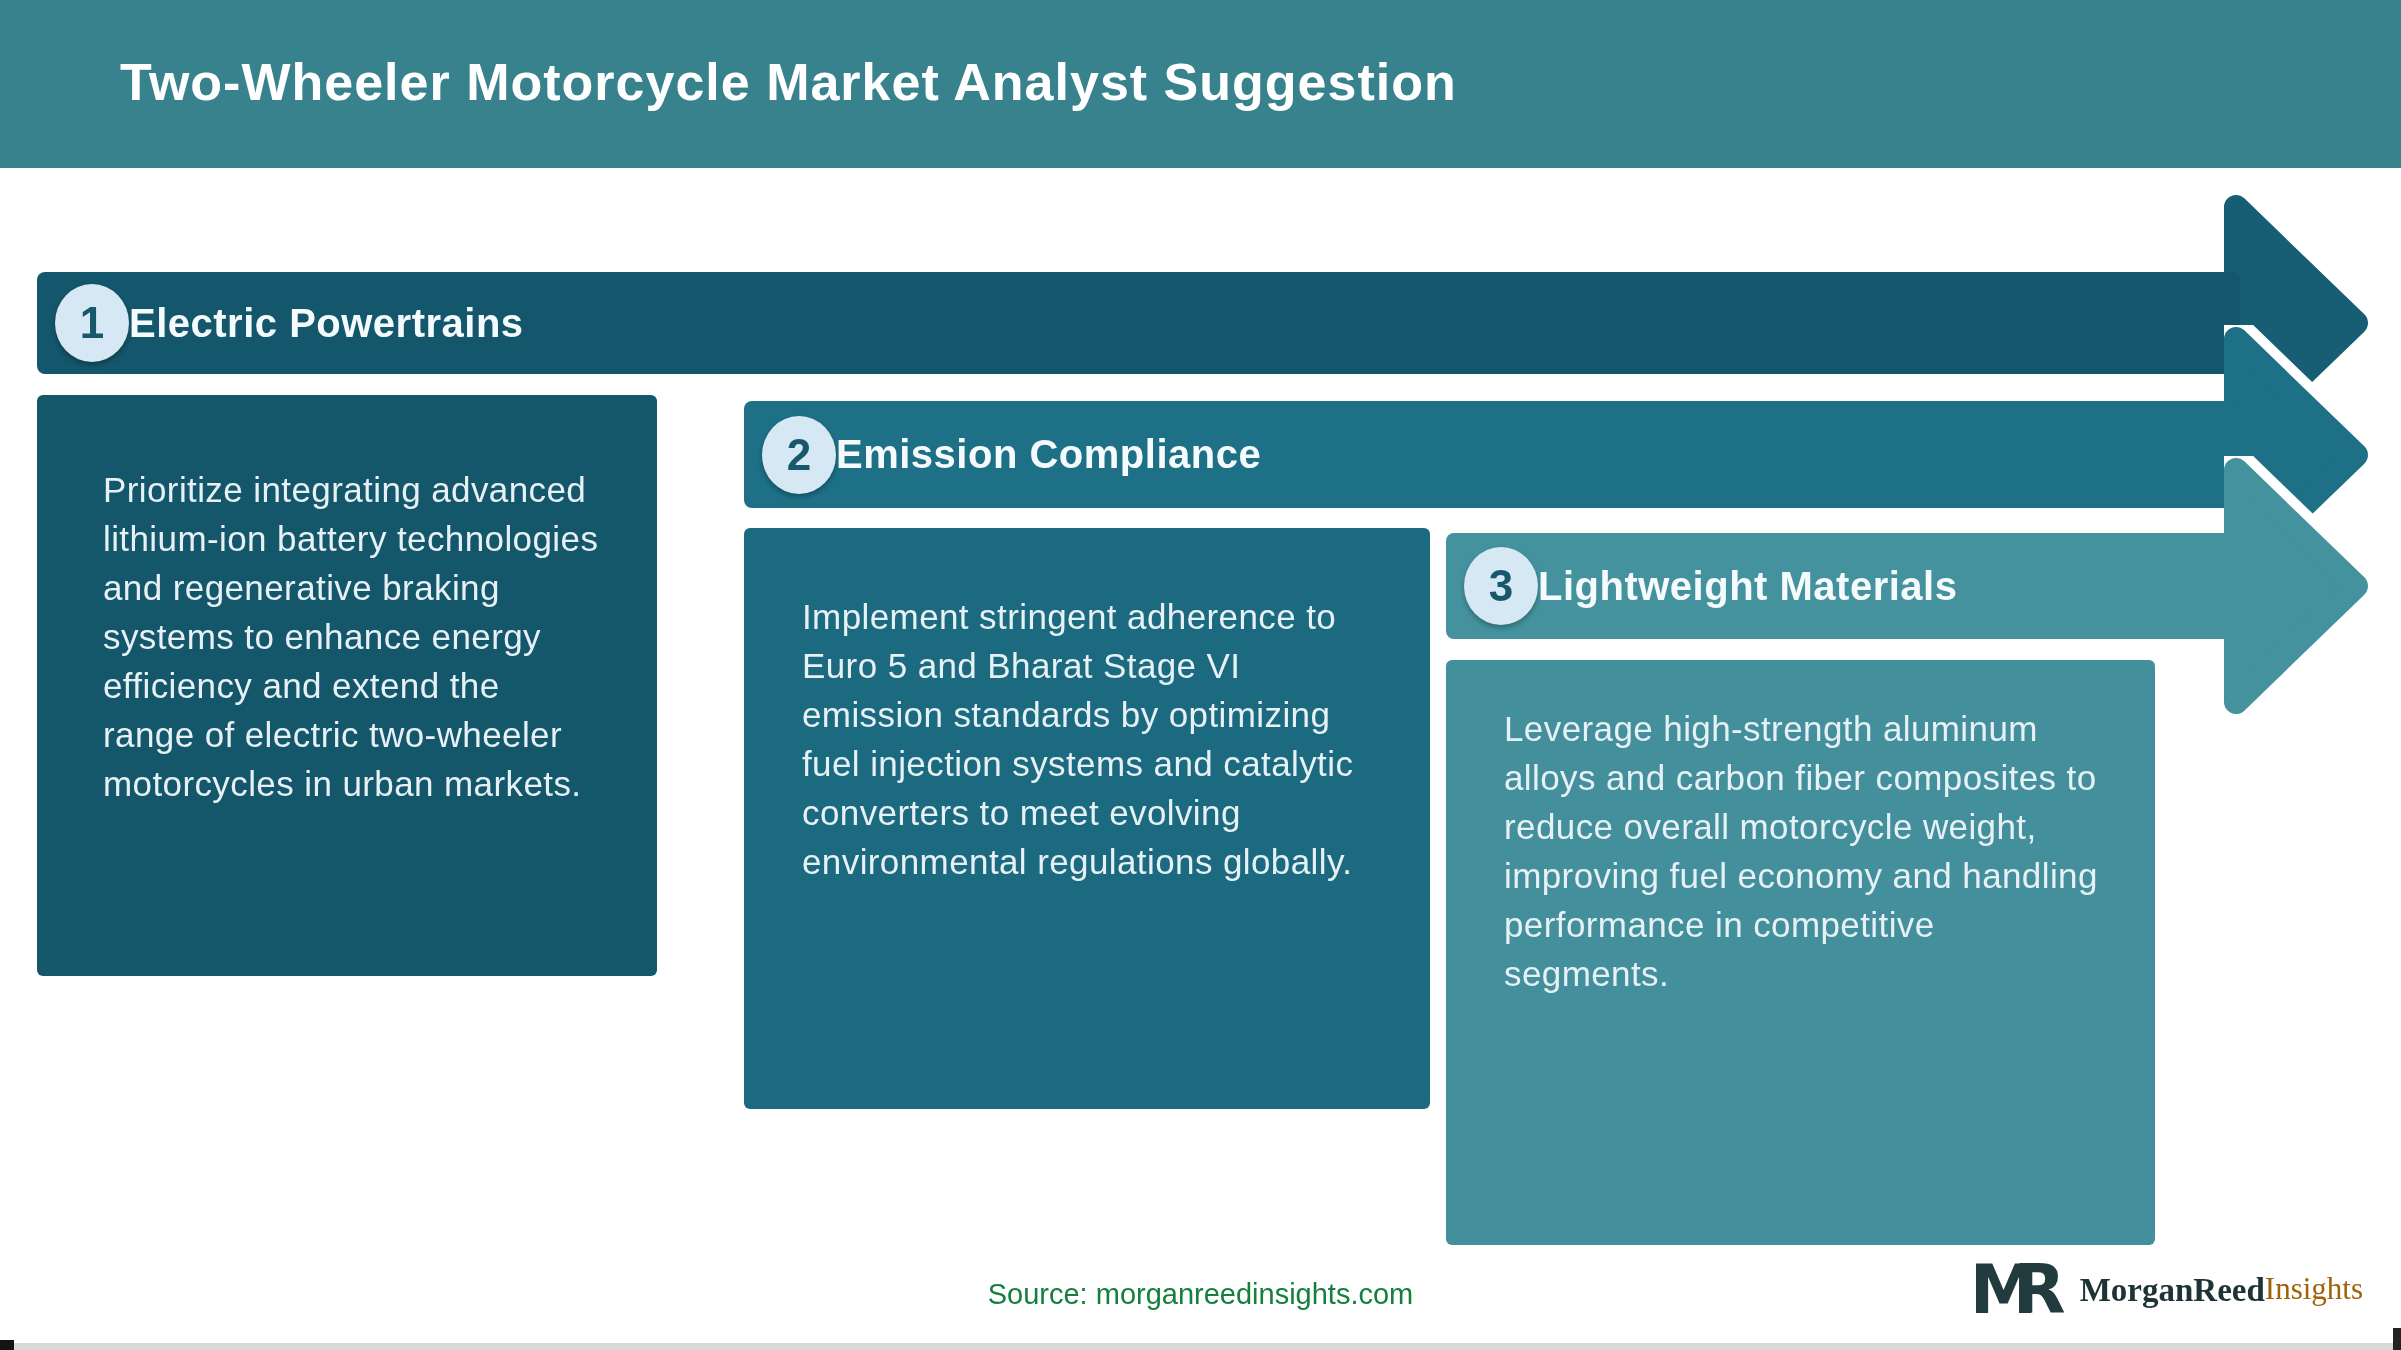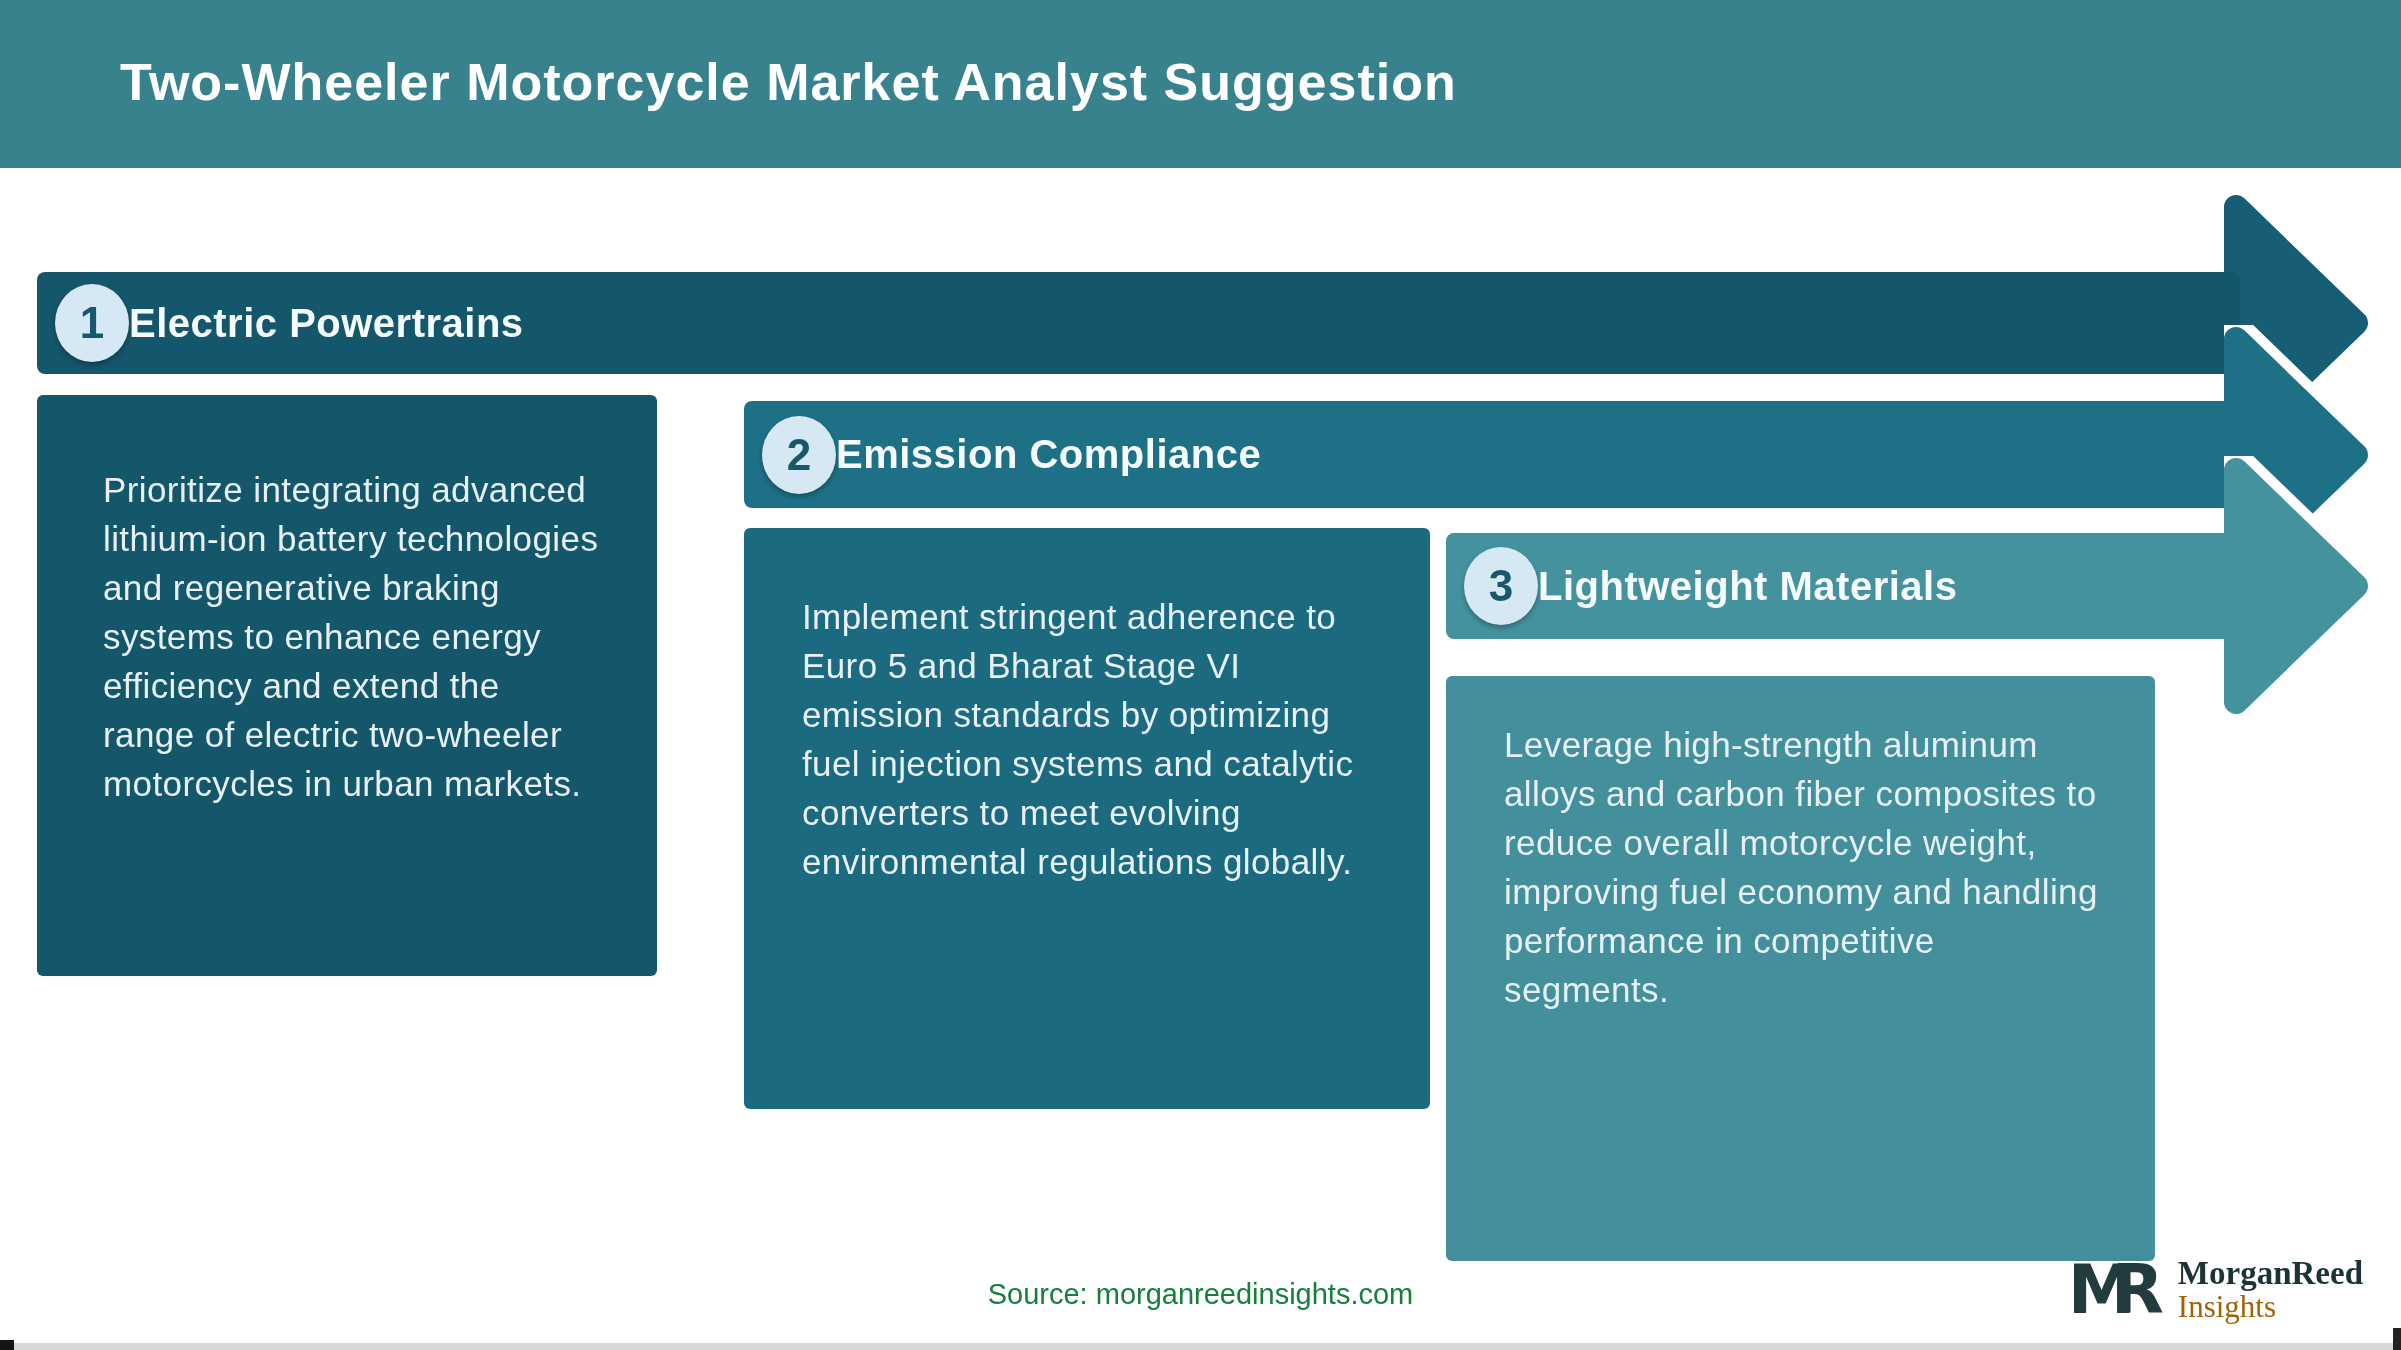--- a/index.html
+++ b/index.html
@@ -43,36 +43,36 @@
   .tip1{fill:#175D74;stroke:#175D74;}
   .tip2{fill:#1D7086;stroke:#1D7086;}
   .tip3{fill:#44929E;stroke:#44929E;}
   
   .box{
     position:absolute;border-radius:6px;box-sizing:border-box;z-index:1;
     color:#E7F1F5;font-size:35px;line-height:49px;letter-spacing:0.4px;font-weight:400;
   }
   .box1{left:37px;top:395px;width:620px;height:581px;background:#14576B;padding:70px 58px 0 66px;}
   .box2{left:744px;top:528px;width:686px;height:581px;background:#1B6A7F;padding:64px 52px 8px 58px;}
-  .box3{left:1446px;top:676px;width:709px;height:585px;background:#43909C;padding:44px 52px 0 58px;}
+  .box3{left:1446px;top:660px;width:709px;height:585px;background:#43909C;padding:44px 52px 0 58px;}
   .box p{margin:0;}
   
   .source{
     position:absolute;left:0;top:1278px;width:2401px;text-align:center;
     font-size:29px;color:#15803d;z-index:1;
   }
   .logo{
     position:absolute;top:1256px;right:38px;display:flex;align-items:center;z-index:2;
   }
   .monogram{
     font-family:"DejaVu Sans",sans-serif;font-weight:800;font-size:68px;
     color:#223B3E;line-height:1;display:flex;
   }
   .monogram .m2{margin-left:-24px;}
-  .logo-text{display:flex;flex-direction:column;margin-left:14px;line-height:1.05;}
+  .logo-text{display:flex;margin-left:14px;line-height:1.05;}
   .logo-name{font-family:"Liberation Serif",serif;font-weight:700;font-size:33px;color:#1E3336;}
   .logo-tag{font-family:"Liberation Serif",serif;font-weight:400;font-size:31px;color:#a16207;}
   
   .scroll-track{position:absolute;left:0;bottom:0;width:2401px;height:7px;background:#D8D8D8;z-index:7;}
   .scroll-corner-left{position:absolute;left:0;bottom:0;width:14px;height:10px;background:#141414;z-index:8;}
   .scroll-stub-right{position:absolute;right:0;bottom:0;width:8px;height:22px;background:#222222;z-index:8;}
 </style>
 </head>
 <body>
 

